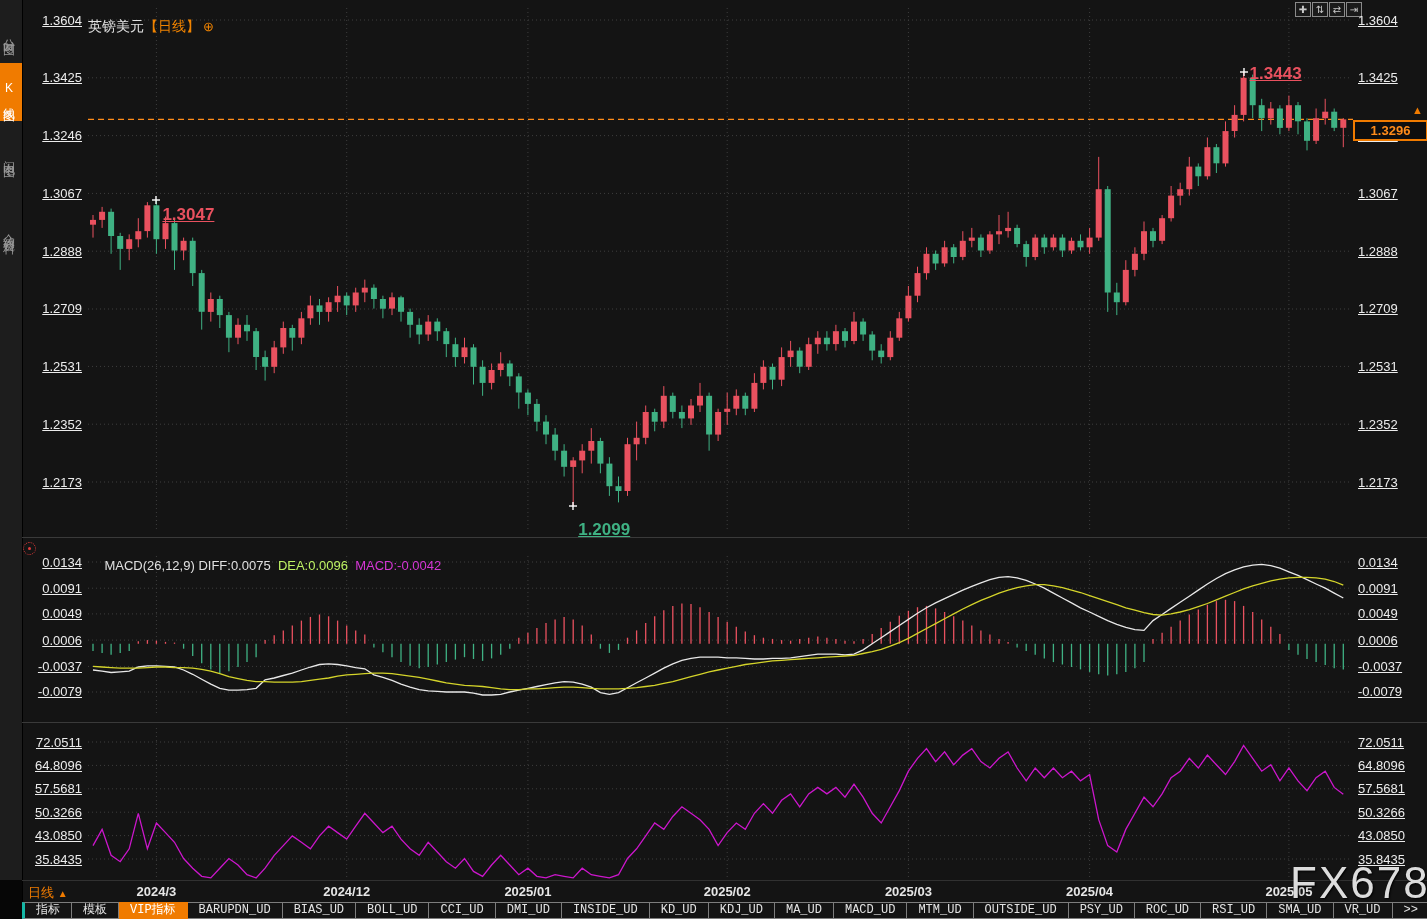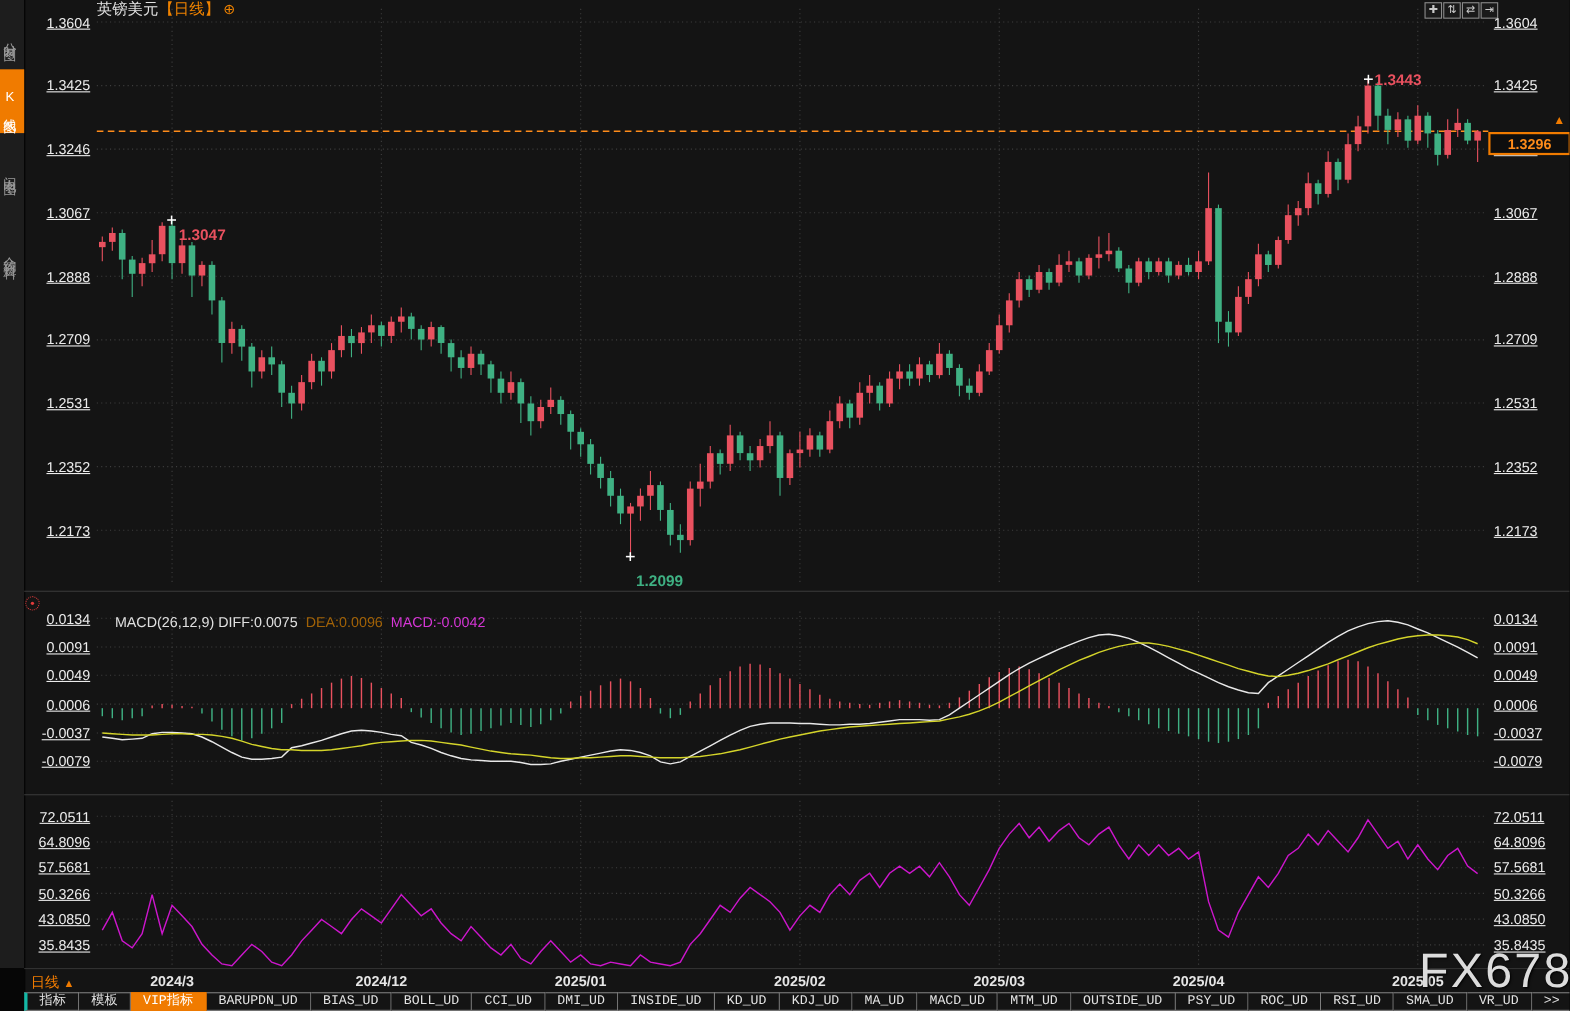--- a/index.html
+++ b/index.html
@@ -5,36 +5,36 @@
   html,body{margin:0;padding:0;background:#0b0b0b;}
   #app{position:relative;width:1427px;height:919px;background:#141414;overflow:hidden;
        font-family:"Liberation Sans",sans-serif;-webkit-font-smoothing:antialiased;}
   
   #sidebar{position:absolute;left:0;top:0;width:22px;height:919px;background:#1d1d1d;border-right:1px solid #000;}
   .side-tab{position:absolute;left:0;width:22px;writing-mode:vertical-lr;text-orientation:upright;
             text-align:center;font-size:12px;letter-spacing:3px;color:#9a9a9a;cursor:pointer;}
   .side-tab.active{background:#f07b00;color:#fff;}
   #sidebar-bottom-block{position:absolute;left:0;top:880px;width:22px;height:39px;background:#060606;}
   
-  #title{position:absolute;left:88px;top:0;font-size:14px;color:#e2e2e2;}
+  #title{position:absolute;left:88px;top:18px;font-size:14px;color:#e2e2e2;}
   #title .tag{color:#f08300;}
   #title .addicon{color:#f08300;font-size:13px;margin-left:3px;}
   
   .tr-icon{position:absolute;top:2px;width:14px;height:13px;border:1px solid #8a8a8a;background:#1a1a1a;
            color:#c9c9c9;font-size:10px;line-height:13px;text-align:center;cursor:pointer;}
   
   .tick{position:absolute;font-size:13px;color:#ececec;line-height:13px;text-decoration:underline;}
   .tick.left{width:62px;text-align:right;left:20px;}
   .tick.right{left:1358px;text-align:left;}
   
   .ind-row{position:absolute;left:90px;font-size:13px;color:#e0e0e0;white-space:pre;}
-  .ind-row .v-yellow{color:#a16207;}
+  .ind-row .v-yellow{color:#bef264;}
   .ind-row .v-magenta{color:#d536d5;}
   
-  .anno{position:absolute;font-size:14px;font-weight:bold;}
+  .anno{position:absolute;font-size:17px;font-weight:bold;text-decoration:underline;}
   .anno.red{color:#e9515f;}
   .anno.green{color:#3fb183;}
   
   #last-price-box{position:absolute;left:1353px;top:120px;width:71px;height:17px;background:#0e0e0e;
        border:2px solid #f07b00;color:#ff8c1a;font-size:13px;line-height:17px;text-align:center;font-weight:bold;}
   #last-price-arrow{position:absolute;left:1412px;top:104px;color:#f07b00;font-size:11px;}
   
   .hsep{position:absolute;left:22px;width:1405px;height:1px;background:#3a3a3a;}
   
   .month-label{position:absolute;top:884px;width:64px;text-align:center;font-size:13px;font-weight:bold;color:#e6e6e6;}

